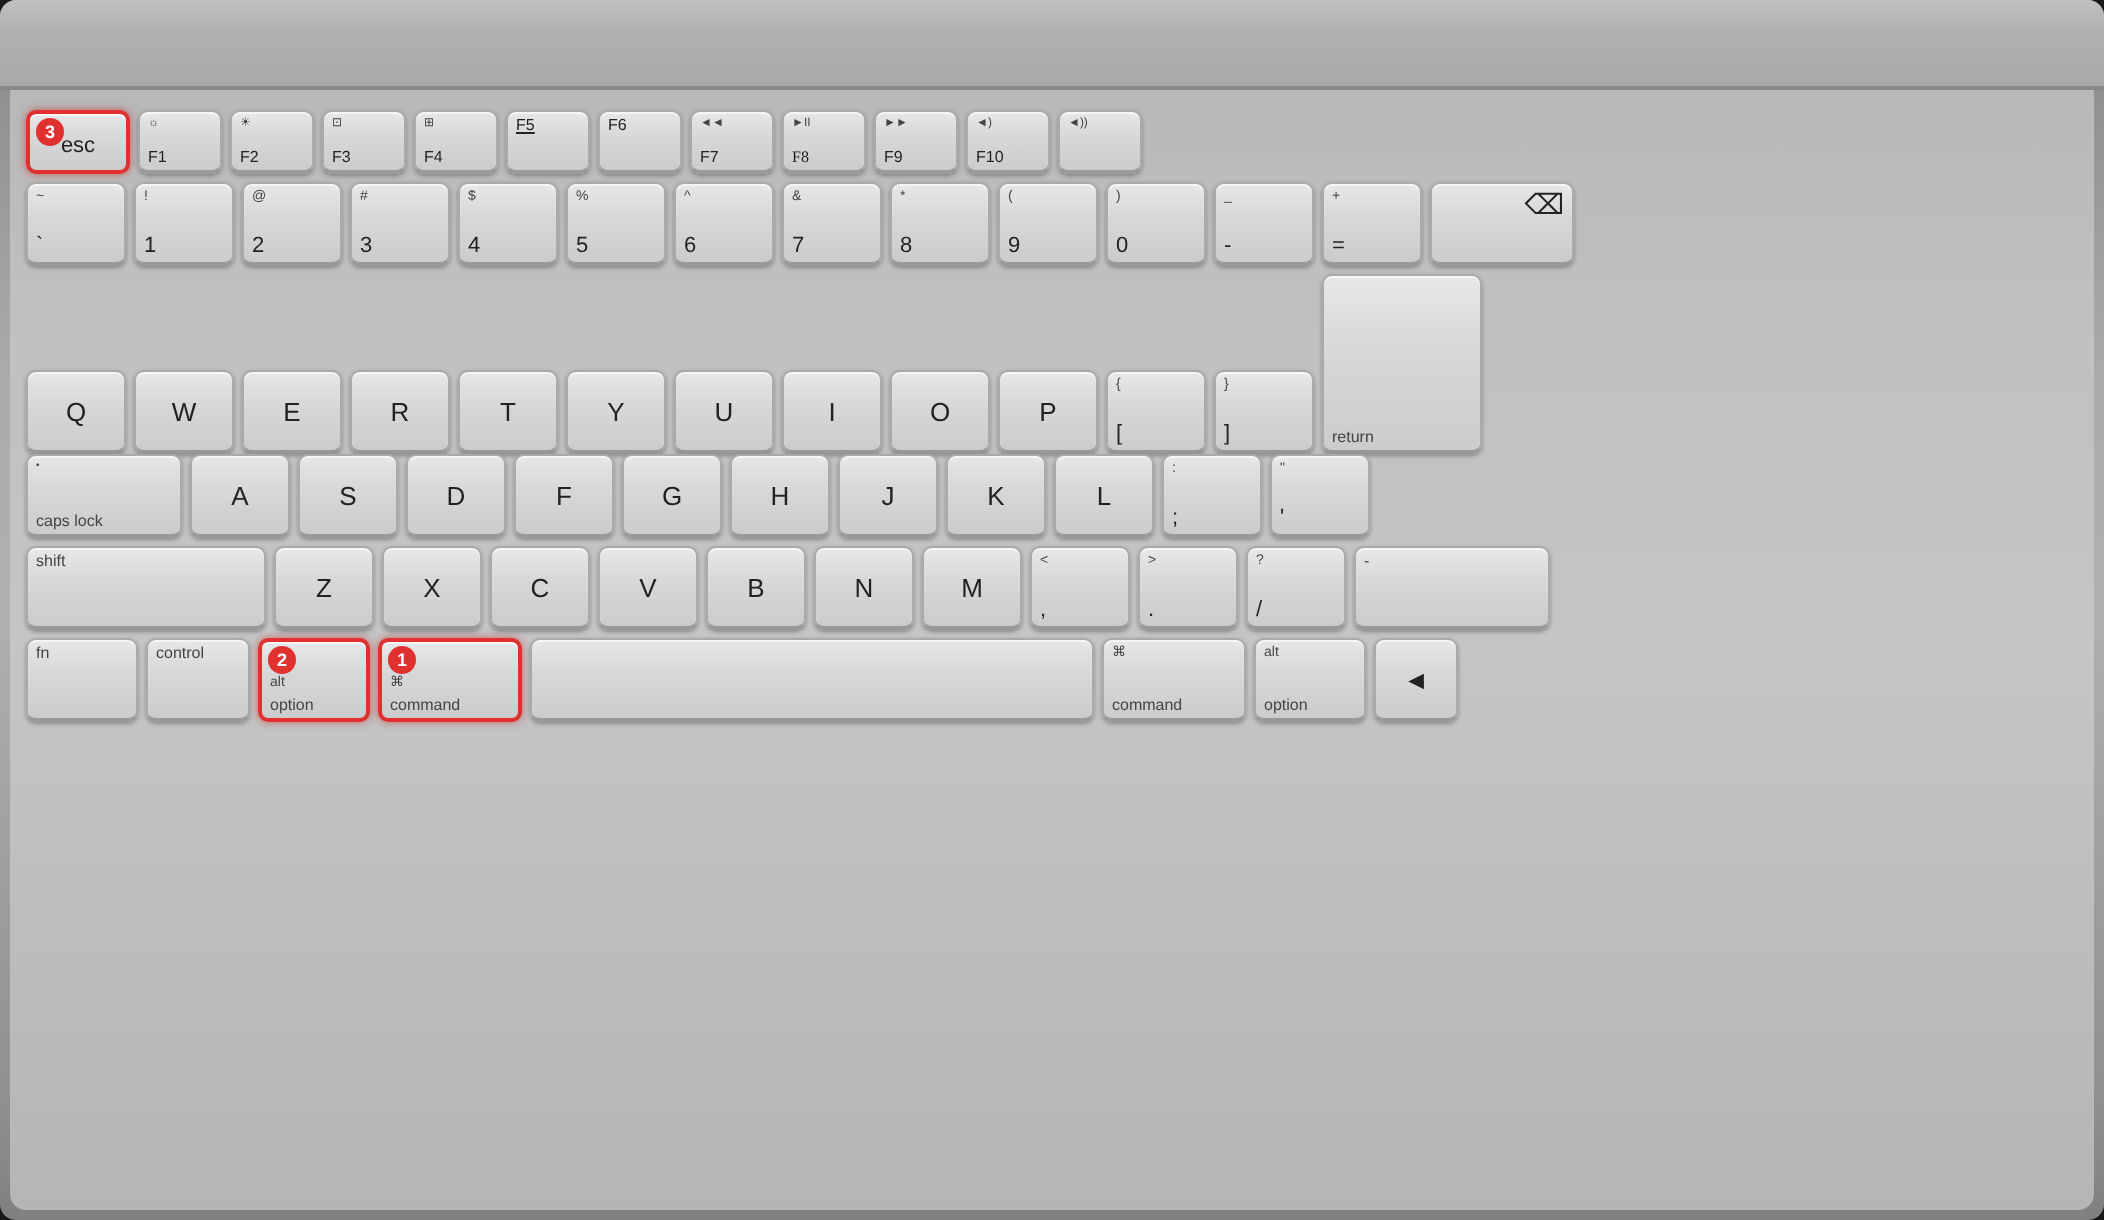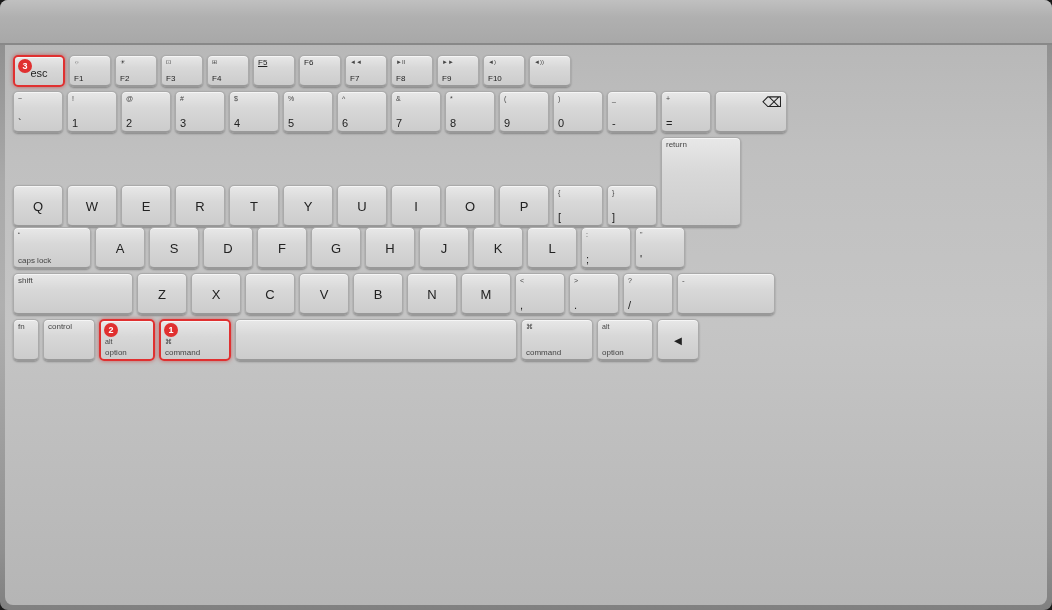--- a/index.html
+++ b/index.html
@@ -109,21 +109,21 @@
     .key-fn6   { width: 42px; }
     .key-fn7   { width: 42px; text-align: right; }
     .key-fn8   { width: 42px; }
     .key-fn9   { width: 42px; }
     .key-fn10  { width: 42px; }
     .key-fn11  { width: 42px; }
     .key-tab   { width: 68px; }
     .key-caps  { width: 78px; }
     .key-shift-l { width: 120px; }
     .key-shift-r { width: 98px; }
-    .key-fn-key { width: 26px; }
+    .key-fn-key { width: 56px; }
     .key-ctrl  { width: 52px; }
     .key-opt   { width: 56px; }
     .key-cmd   { width: 72px; }
     .key-space { width: 282px; }
     .key-cmd-r { width: 72px; }
     .key-opt-r { width: 56px; }
     .key-arrow { width: 42px; }
 
     .key-backspace { width: 72px; }
     .key-return  { width: 80px; }
@@ -199,21 +199,21 @@
       </div>
       <div class="key key-fn6 key-fn-row">
         <span class="main-label" style="font-size:8px;">F6</span>
       </div>
       <div class="key key-fn7 key-fn-row">
         <span class="top-label">◄◄</span>
         <span class="main-label" style="font-size:8px;">F7</span>
       </div>
       <div class="key key-fn8 key-fn-row">
         <span class="top-label">►II</span>
-        <span class="main-label" style="font-size:8px;">F8</span>
+        <span class="main-label" style="font-size:8px;font-family:Liberation Serif, serif;">F8</span>
       </div>
       <div class="key key-fn9 key-fn-row">
         <span class="top-label">►►</span>
         <span class="main-label" style="font-size:8px;">F9</span>
       </div>
       <div class="key key-fn10 key-fn-row">
         <span class="top-label">◄)</span>
         <span class="main-label" style="font-size:8px;">F10</span>
       </div>
       <div class="key key-fn11 key-fn-row">
@@ -312,21 +312,21 @@
           <span class="center-label">P</span>
         </div>
       <div class="key key-standard">
         <span class="top-label">{</span>
         <span class="main-label">[</span>
       </div>
       <div class="key key-standard">
         <span class="top-label">}</span>
         <span class="main-label">]</span>
       </div>
-      <div class="key key-return" style="height: 90px; align-self:flex-start; justify-content:flex-start;">
+      <div class="key key-return" style="height: 90px; align-self:flex-start; justify-content:flex-end;">
         <span class="bottom-label">return</span>
       </div>
     </div>
 
     <div class="key-row" style="margin-top:-4px;">
       <div class="key key-caps">
         <span class="top-label" style="font-size:5px;">•</span>
         <span class="bottom-label">caps lock</span>
       </div>
       <div class="key key-standard">

